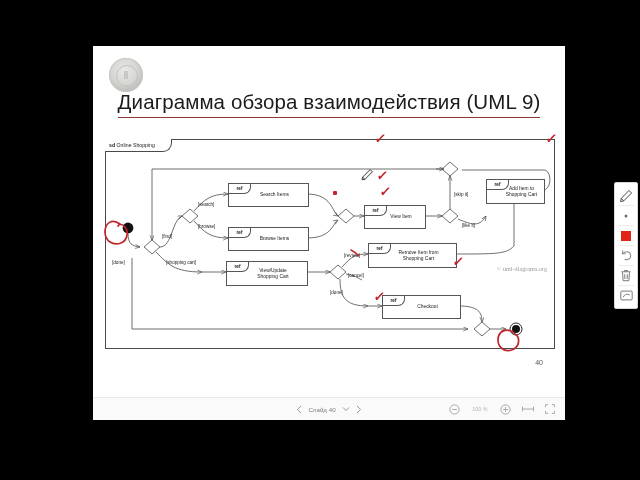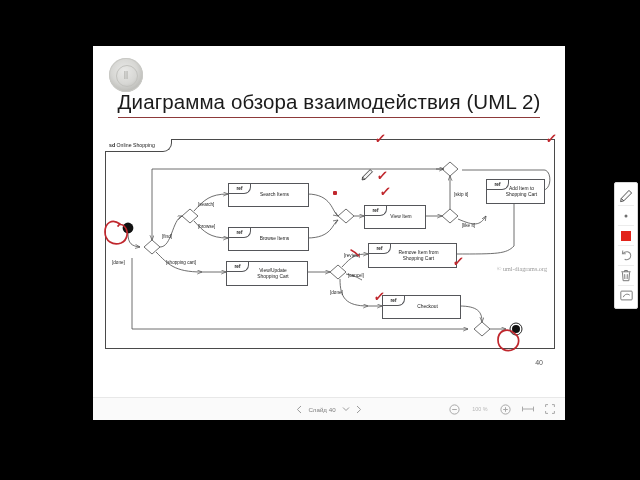--- a/index.html
+++ b/index.html
@@ -137,21 +137,21 @@
 <div class="screen">
 
   <div class="page">
     <div class="page-inner">
 
       <div class="seal">
         <div class="seal-h">Ⅱ</div>
       </div>
 
       <div class="title-wrap">
-        <span class="title">Диаграмма обзора взаимодействия (UML 2)</span>
+        <span class="title">Диаграмма обзора взаимодействия (UML 9)</span>
       </div>
 
       <div class="diagram">
 
         <div class="frame-tag">
           <b>sd</b>
           <span>Online Shopping</span>
         </div>
 
         <svg class="wires" viewBox="0 0 448 208">

